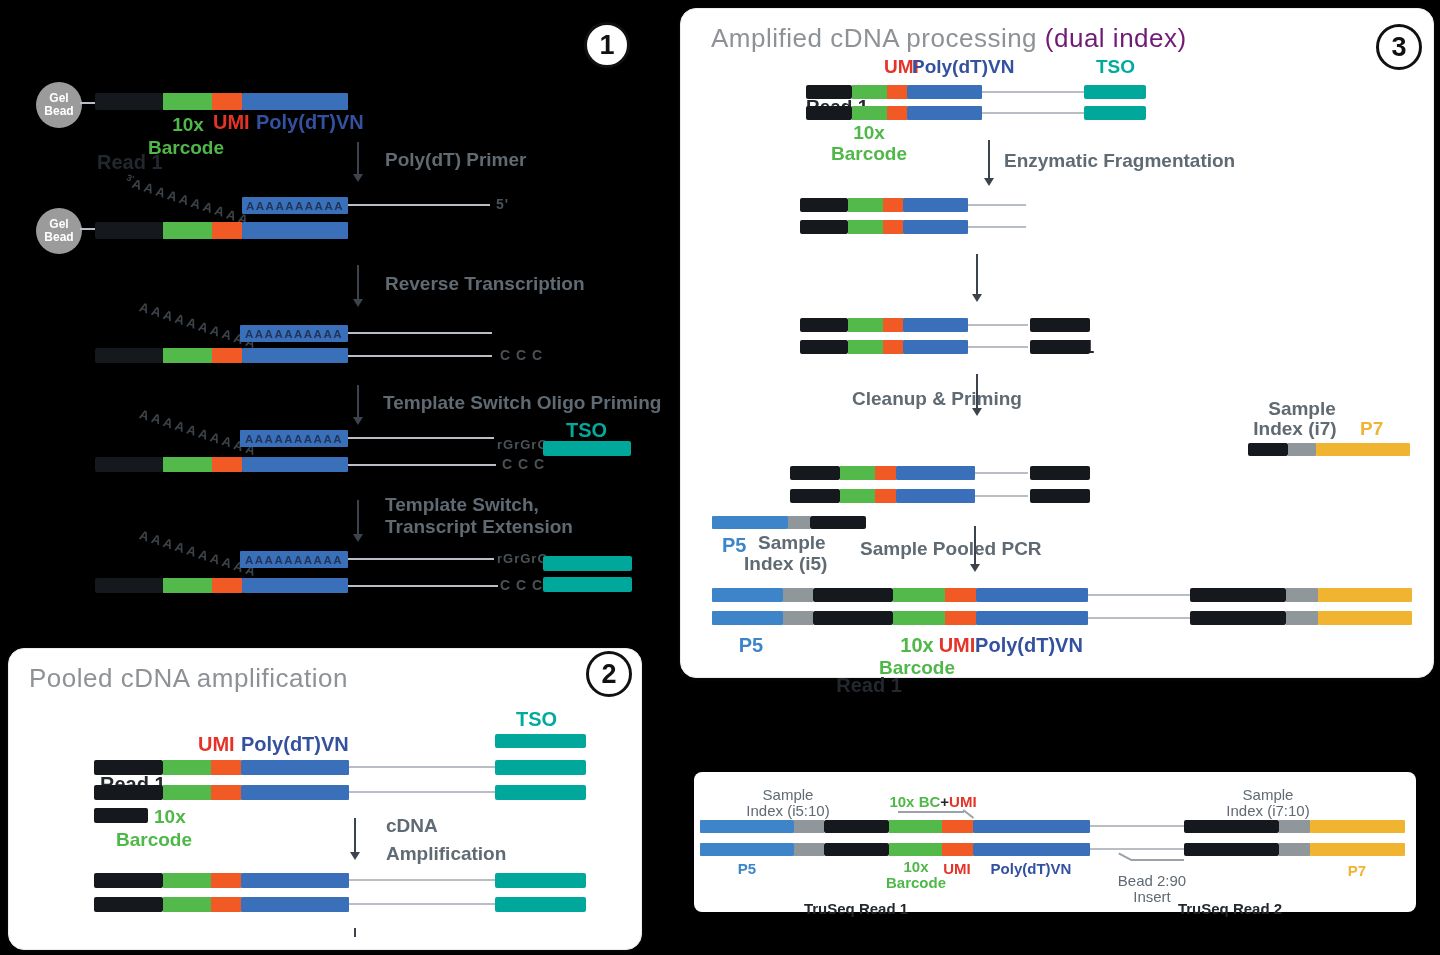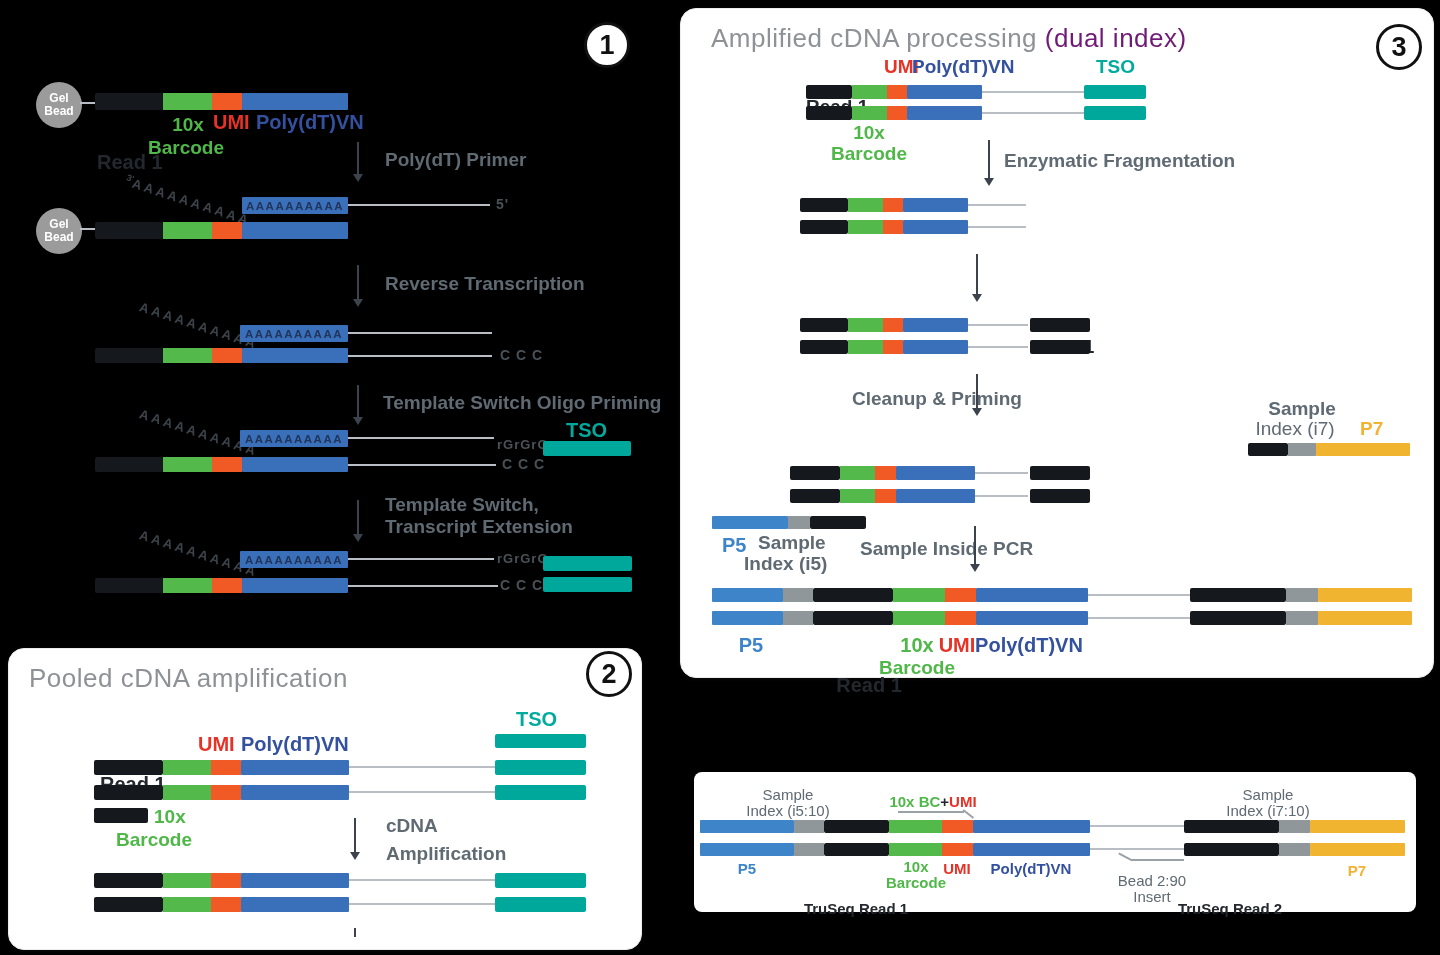--- a/index.html
+++ b/index.html
@@ -309,21 +309,21 @@
   </div>
   <div class="hline" style="left:968px;top:346px;width:60px;"></div>
   <div class="bar" style="left:1030px;top:340px;height:14px;">
       <i class="sg k" style="width:60px"></i>
     </div>
 
   <div class="lbl step" style="left:852px;top:388px;">Cleanup &amp; Priming</div>
   <div class="arrow" style="left:976px;top:374px;height:34px;"></div>
 
   <div class="lbl s19 gray ctr" style="left:1302px;top:398px;font-weight:bold;">Sample</div>
-  <div class="lbl s19 gray ctr" style="left:1295px;top:418px;font-weight:normal;">Index (i7)</div>
+  <div class="lbl s19 gray ctr" style="left:1295px;top:418px;font-weight:bold;">Index (i7)</div>
   <div class="lbl s19 pyellow" style="left:1360px;top:418px;">P7</div>
   <div class="bar" style="left:1248px;top:443px;height:13px;">
     <i class="sg k" style="width:40px"></i>
       <i class="sg gy" style="width:28px"></i>
       <i class="sg y" style="width:94px"></i>
   </div>
 
   <div class="bar" style="left:790px;top:466px;height:14px;">
     <i class="sg k" style="width:50px"></i>
       <i class="sg g" style="width:35px"></i>
@@ -347,21 +347,21 @@
 
   <div class="bar" style="left:712px;top:516px;height:13px;">
     <i class="sg p5s" style="width:76px"></i>
       <i class="sg gy" style="width:22px"></i>
       <i class="sg k" style="width:56px"></i>
   </div>
   <div class="lbl s20 pblue" style="left:722px;top:534px;">P5</div>
   <div class="lbl s19 gray" style="left:758px;top:532px;font-weight:bold;">Sample</div>
   <div class="lbl s19 gray" style="left:744px;top:553px;font-weight:bold;">Index (i5)</div>
 
-  <div class="lbl step" style="left:860px;top:538px;">Sample Inside PCR</div>
+  <div class="lbl step" style="left:860px;top:538px;">Sample Pooled PCR</div>
   <div class="arrow" style="left:974px;top:526px;height:38px;"></div>
 
   <div class="bar" style="left:712px;top:588px;height:14px;">
     <i class="sg p5s" style="width:71px"></i>
       <i class="sg gy" style="width:30px"></i>
       <i class="sg k" style="width:80px"></i>
       <i class="sg g" style="width:52px"></i>
       <i class="sg o" style="width:31px"></i>
       <i class="sg b" style="width:112px"></i>
   </div>

